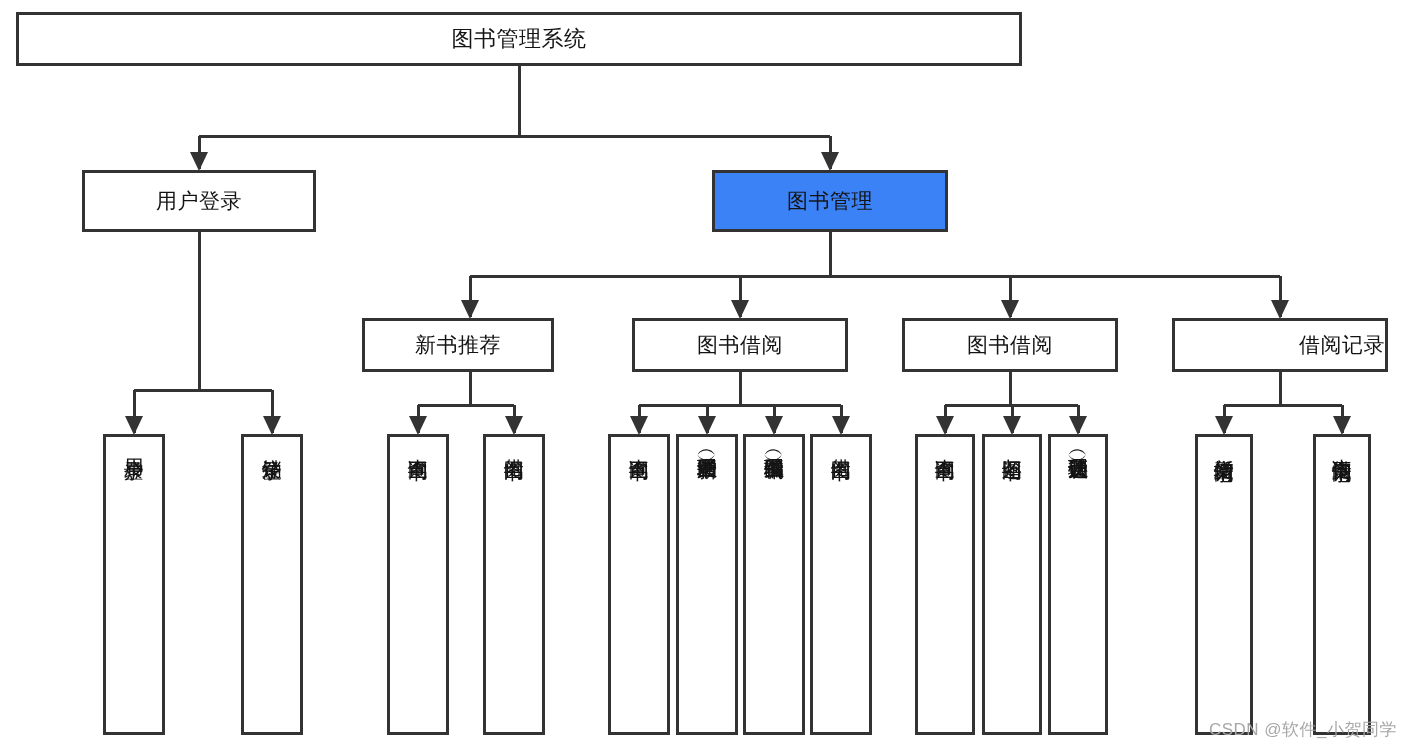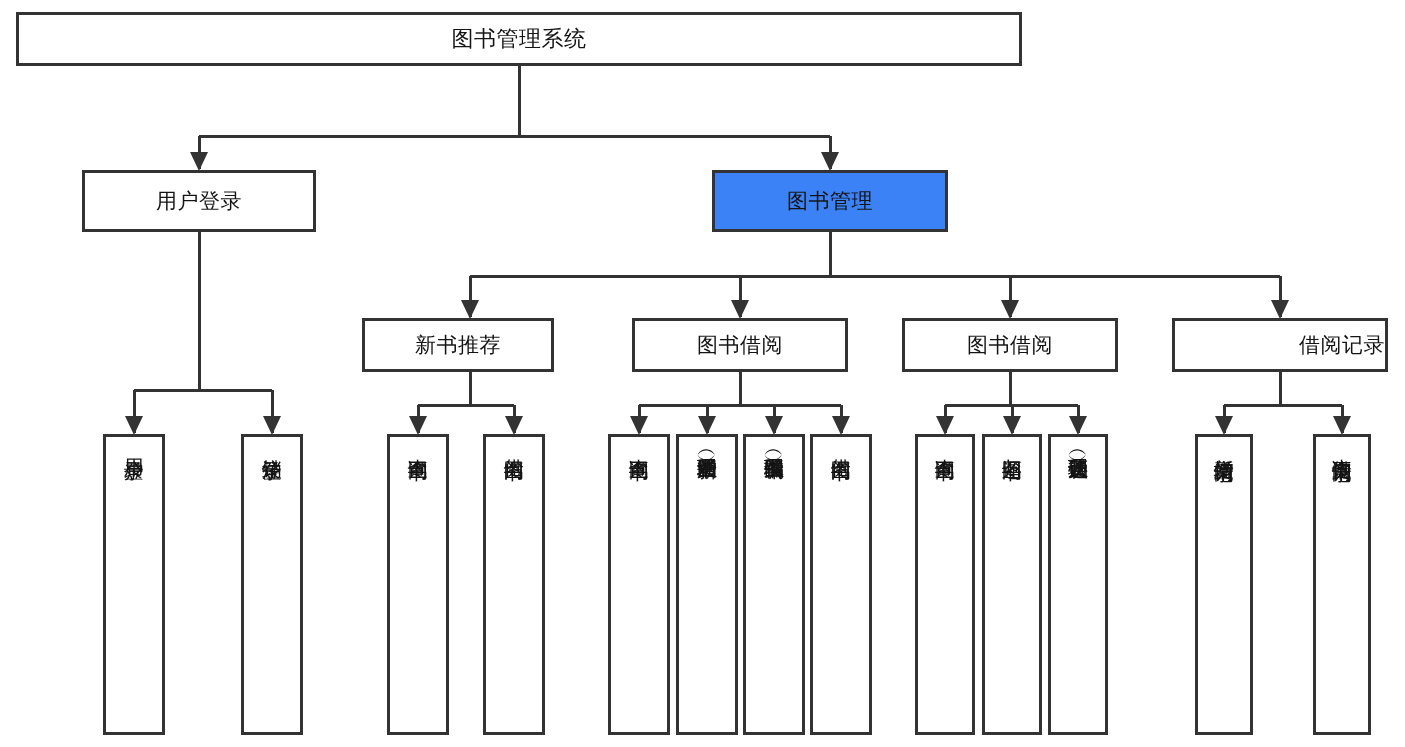--- a/index.html
+++ b/index.html
@@ -194,13 +194,14 @@
         <span class="node-label" style="color: rgb(20, 20, 20);">确认归还（管理员）</span>
       </div>
       <div class="node level-4 leaf" style="left: 1195px; top: 434px; width: 58px; height: 301px; border-color: rgb(51, 51, 51); background: rgb(255, 255, 255);">
         <span class="node-label" style="color: rgb(20, 20, 20);">新增借阅记录</span>
       </div>
       <div class="node level-4 leaf" style="left: 1313px; top: 434px; width: 58px; height: 301px; border-color: rgb(51, 51, 51); background: rgb(255, 255, 255);">
         <span class="node-label" style="color: rgb(20, 20, 20);">查询借阅记录</span>
       </div>
     </div>
 
+  <div id="watermark">CSDN @软件_小贺同学</div>
 </div>
 
 </body></html>

